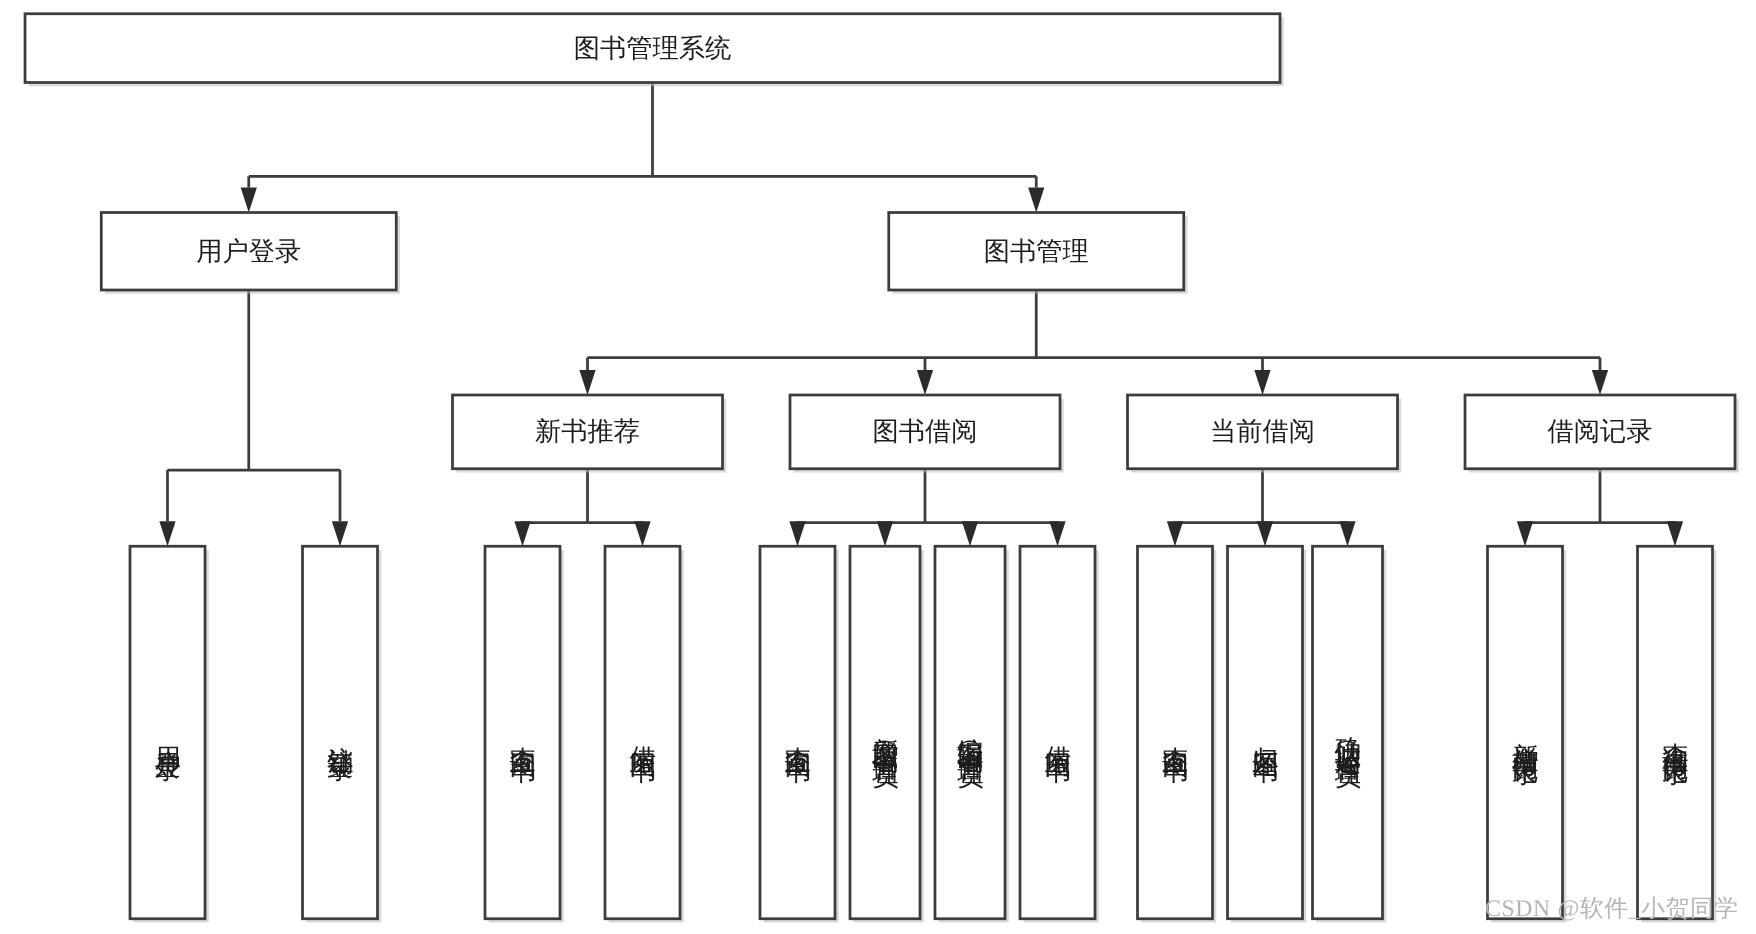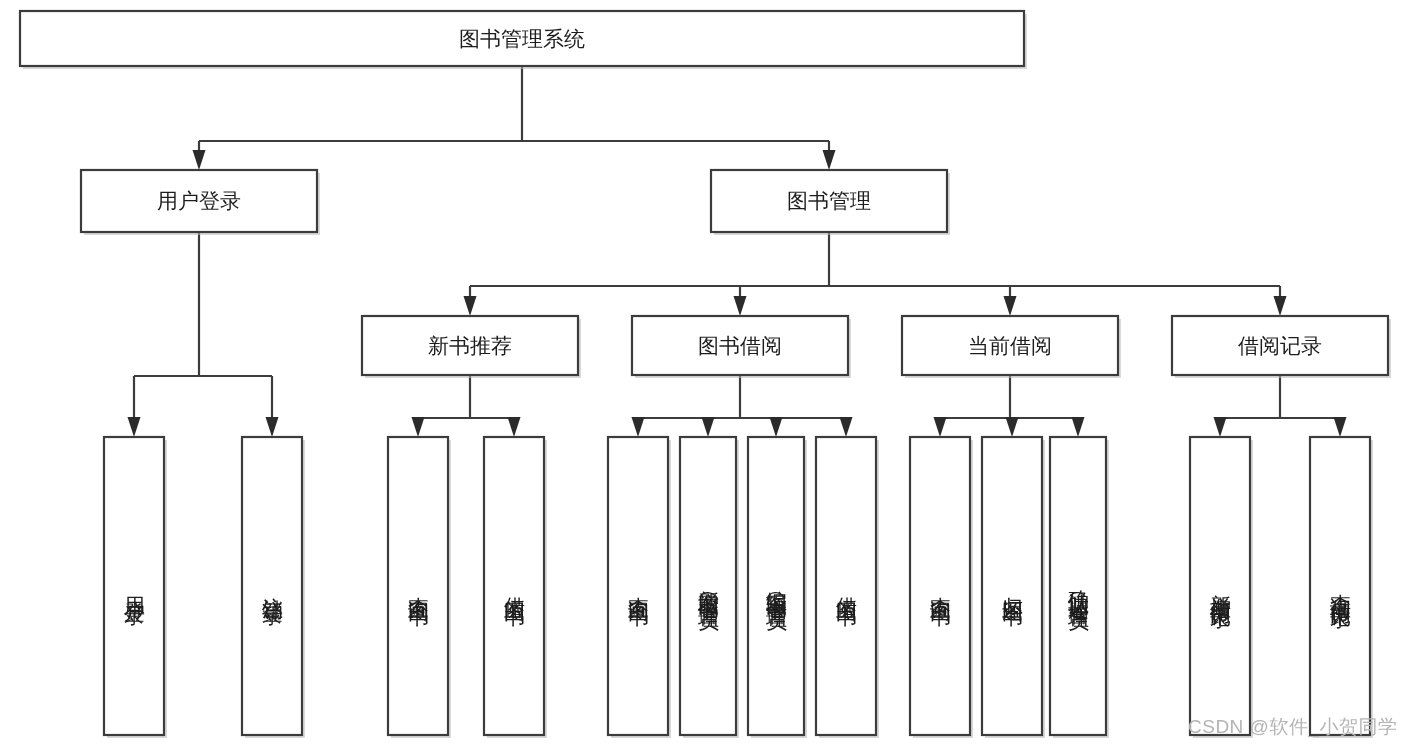--- a/index.html
+++ b/index.html
@@ -69,21 +69,21 @@
     font-family: "DejaVu Sans", "Liberation Sans", sans-serif;
     font-size: 21px;
     line-height: 1.18;
     letter-spacing: 3px;
     color: #1d1d1d;
     white-space: nowrap;
     text-align: center;
   }
   .watermark {
     position: absolute;
-    font-family: Liberation Sans, sans-serif;
+    font-family: Liberation Serif, serif;
     font-size: 19px;
     color: #b4b4b4;
     white-space: nowrap;
     letter-spacing: 0.5px;
   }
 </style>
 </head>
 <body>
 
 <div id="diagram-root">

